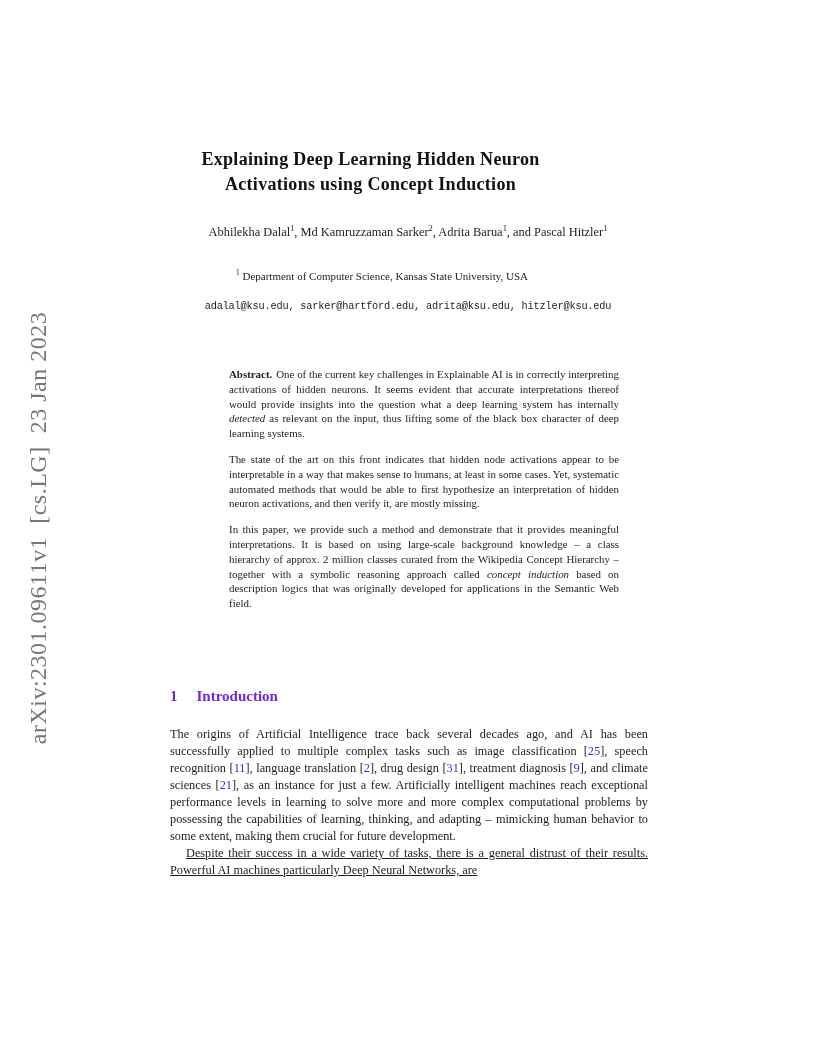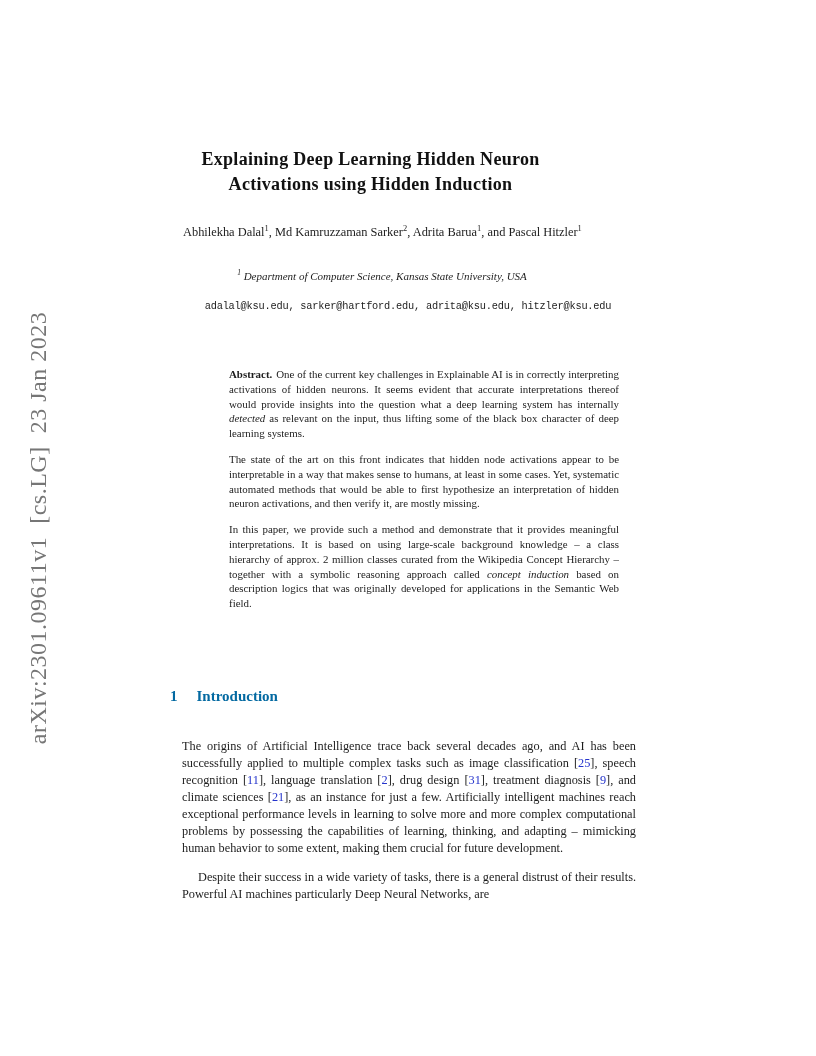--- a/index.html
+++ b/index.html
@@ -28,28 +28,28 @@
     position: absolute; top: 147px; left: 0; width: 741px;
     text-align: center;
     font-size: 18px; font-weight: bold;
     line-height: 25px;
     letter-spacing: 0.3px;
     color: #111;
   }
 
   .authors {
     position: absolute; top: 224px; left: 183px; width: 450px;
-    text-align: left;
+    text-align: center;
     font-size: 12.4px; line-height: 16px;
   }
 
   .affiliations {
     position: absolute; top: 269px; left: 0; width: 764px;
     text-align: center;
-    font-size: 11px; line-height: 15.5px; font-style: italic;
+    font-size: 11px; line-height: 15.5px;
   }
 
   .emails {
     position: absolute; top: 300px; left: 0; width: 816px;
     text-align: center;
     font-family: "Liberation Mono", monospace;
     font-size: 10.3px;
     letter-spacing: -0.2px;
   }
 
@@ -58,45 +58,45 @@
   .abstract {
     position: absolute; top: 356px; left: 218px; width: 412px;
     font-size: 10.9px; line-height: 14.8px;
     text-align: justify;
   }
   .abstract p { margin: 11px; }
   .abstract b { margin-right: 4px; }
 
   .section-heading {
     position: absolute; top: 688px; left: 170px;
-    font-size: 15px; font-weight: bold; color: #0369a1;
+    font-size: 15px; font-weight: bold; color: #6d28d9;
   }
   .section-heading .sec-num { margin-right: 19px; }
 
   .body-text {
     position: absolute; top: 726px; left: 170px; width: 478px;
     font-size: 12.3px; line-height: 17px;
     text-align: justify;
   }
-  .body-text p { margin: 12px; }
-  .body-text p.indent { text-indent: 16px; }
+  .body-text p { margin: 0; }
+  .body-text p.indent { text-indent: 16px; text-decoration: underline; }
 
   .cite { color: #2433cc; cursor: pointer; }
   i { font-style: italic; }
 </style>
 </head>
 <body>
 
 <div class="page">
 
   <div class="watermark">arXiv:2301.09611v1  [cs.LG]  23 Jan 2023</div>
 
   <div class="title">
     <div>Explaining Deep Learning Hidden Neuron</div>
-    <div>Activations using Hidden Induction</div>
+    <div>Activations using Concept Induction</div>
   </div>
 
   <div class="authors"><span>Abhilekha Dalal</span><sup>1</sup><span>, Md Kamruzzaman Sarker</span><sup>2</sup><span>, Adrita Barua</span><sup>1</sup><span>, and Pascal Hitzler</span><sup>1</sup></div>
 
   <div class="affiliations">
     <div><sup>1</sup><span> Department of Computer Science, Kansas State University, USA</span></div>
   </div>
 
   <div class="emails">adalal@ksu.edu, sarker@hartford.edu, adrita@ksu.edu, hitzler@ksu.edu</div>
 

